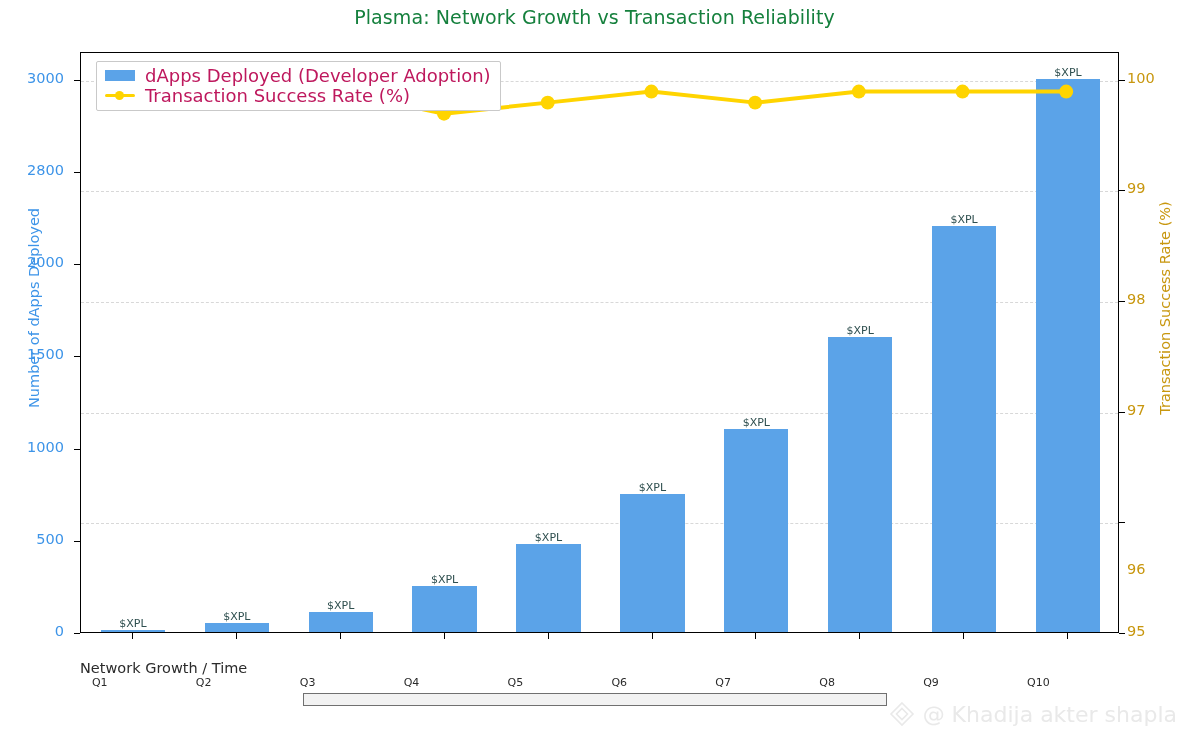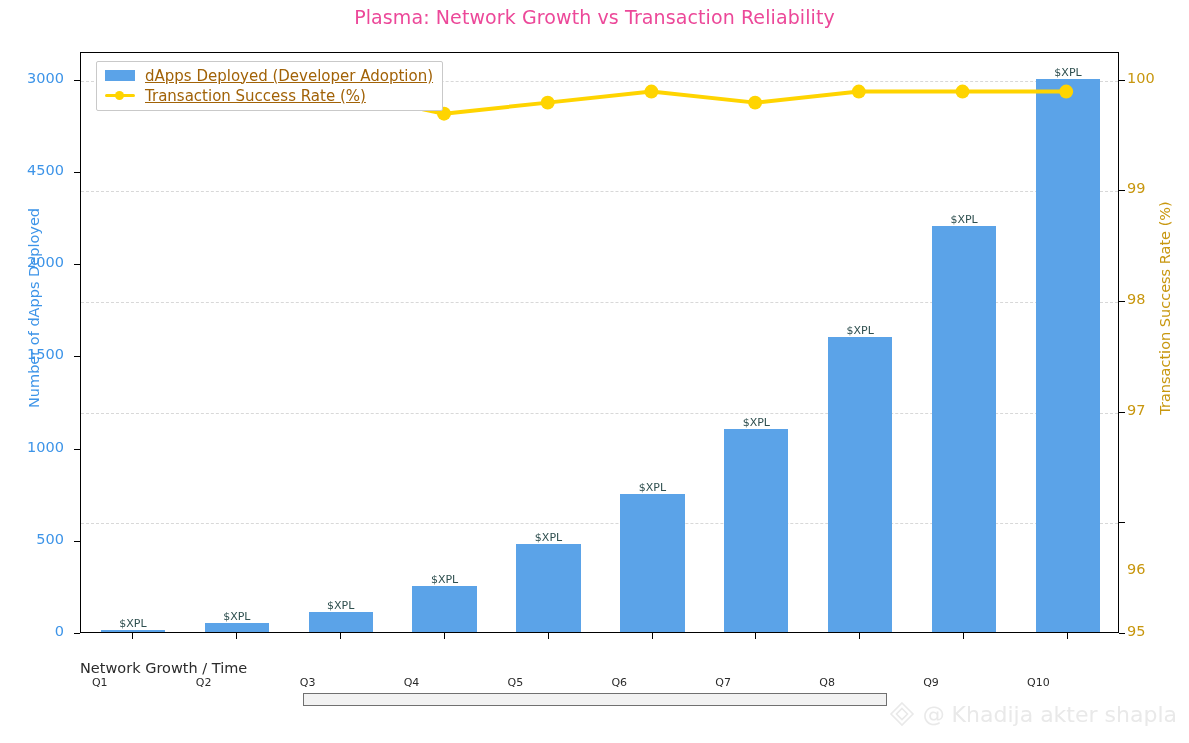--- a/index.html
+++ b/index.html
@@ -5,21 +5,21 @@
   html,body{margin:0;padding:0;}
   body{
     width:1189px;height:743px;
     background:#ffffff;
     font-family:"DejaVu Sans","Liberation Sans",sans-serif;
     position:relative;overflow:hidden;
     -webkit-font-smoothing:antialiased;
   }
   #chart-title{
     position:absolute;left:0;top:6px;width:1189px;
-    text-align:center;font-size:19px;color:#ec4899;font-weight:400;
+    text-align:center;font-size:19px;color:#15803d;font-weight:400;
     letter-spacing:.1px;
   }
   
   #plot-frame{
     position:absolute;left:80px;top:52px;width:1039px;height:581px;
     border:1.4px solid #000;box-sizing:border-box;background:#fff;
   }
   .gridline{
     position:absolute;left:0;width:100%;height:0;
     border-top:1px dashed #d8d8d8;
@@ -75,21 +75,21 @@
     width:30px;height:11px;margin-right:10px;flex:none;position:relative;
   }
   .swatch-line::before{
     content:"";position:absolute;left:0;top:4px;width:30px;height:3.4px;
     background:#ffd400;border-radius:2px;
   }
   .swatch-line::after{
     content:"";position:absolute;left:10px;top:1px;width:9px;height:9px;
     border-radius:50%;background:#ffd400;
   }
-  .legend-text{font-size:15px;color:#a16207;white-space:nowrap;text-decoration:underline;}
+  .legend-text{font-size:18px;color:#be185d;white-space:nowrap;}
   
   #message-box{
     position:absolute;left:303px;top:693px;width:584px;
     background:#f2f2f2;border:1px solid #707070;
     padding:5px 6px 6px;box-sizing:border-box;
     text-align:center;font-size:12.6px;color:#111;line-height:1.33;
   }
   
   #watermark{
     position:absolute;right:12px;top:701px;
@@ -152,21 +152,21 @@
     <div class="ytick-left" style="top: 623px;">0</div>
     <div class="tickmark-l" style="top: 633px;"></div>
     <div class="ytick-left" style="top: 530.778px;">500</div>
     <div class="tickmark-l" style="top: 540.8px;"></div>
     <div class="ytick-left" style="top: 438.556px;">1000</div>
     <div class="tickmark-l" style="top: 448.6px;"></div>
     <div class="ytick-left" style="top: 346.333px;">1500</div>
     <div class="tickmark-l" style="top: 356.3px;"></div>
     <div class="ytick-left" style="top: 254.111px;">2000</div>
     <div class="tickmark-l" style="top: 264.1px;"></div>
-    <div class="ytick-left" style="top: 161.889px;">4500</div>
+    <div class="ytick-left" style="top: 161.889px;">2800</div>
     <div class="tickmark-l" style="top: 171.9px;"></div>
     <div class="ytick-left" style="top: 69.6667px;">3000</div>
     <div class="tickmark-l" style="top: 79.7px;"></div>
     <div class="ytick-right" style="top: 623px;">95</div>
     <div class="tickmark-r" style="top: 633px;"></div>
     <div class="ytick-right" style="top: 525px; margin-top: 36px;">96</div>
     <div class="tickmark-r" style="top: 522.3px;"></div>
     <div class="ytick-right" style="top: 401.667px;">97</div>
     <div class="tickmark-r" style="top: 411.7px;"></div>
     <div class="ytick-right" style="top: 291px;">98</div>

